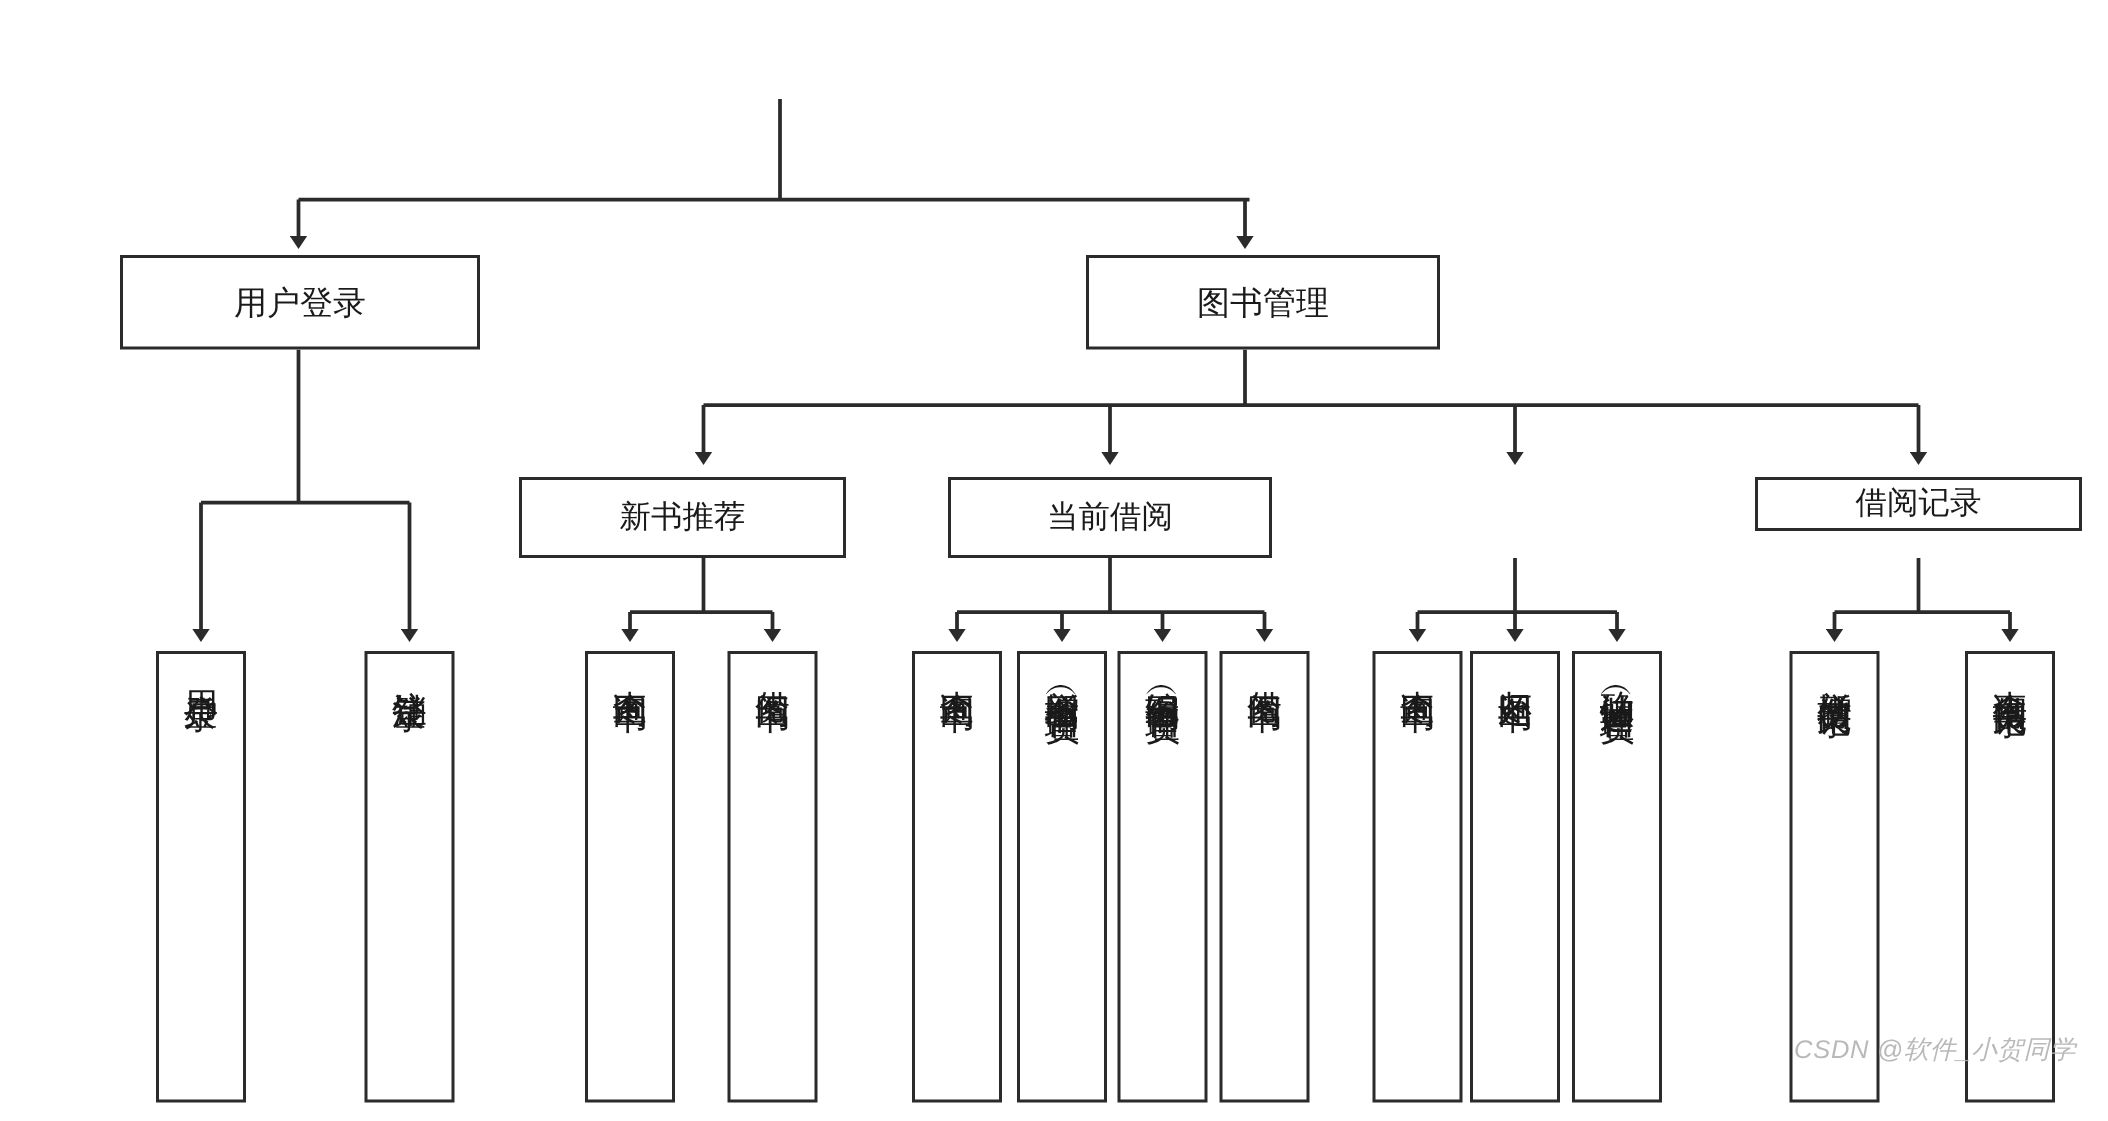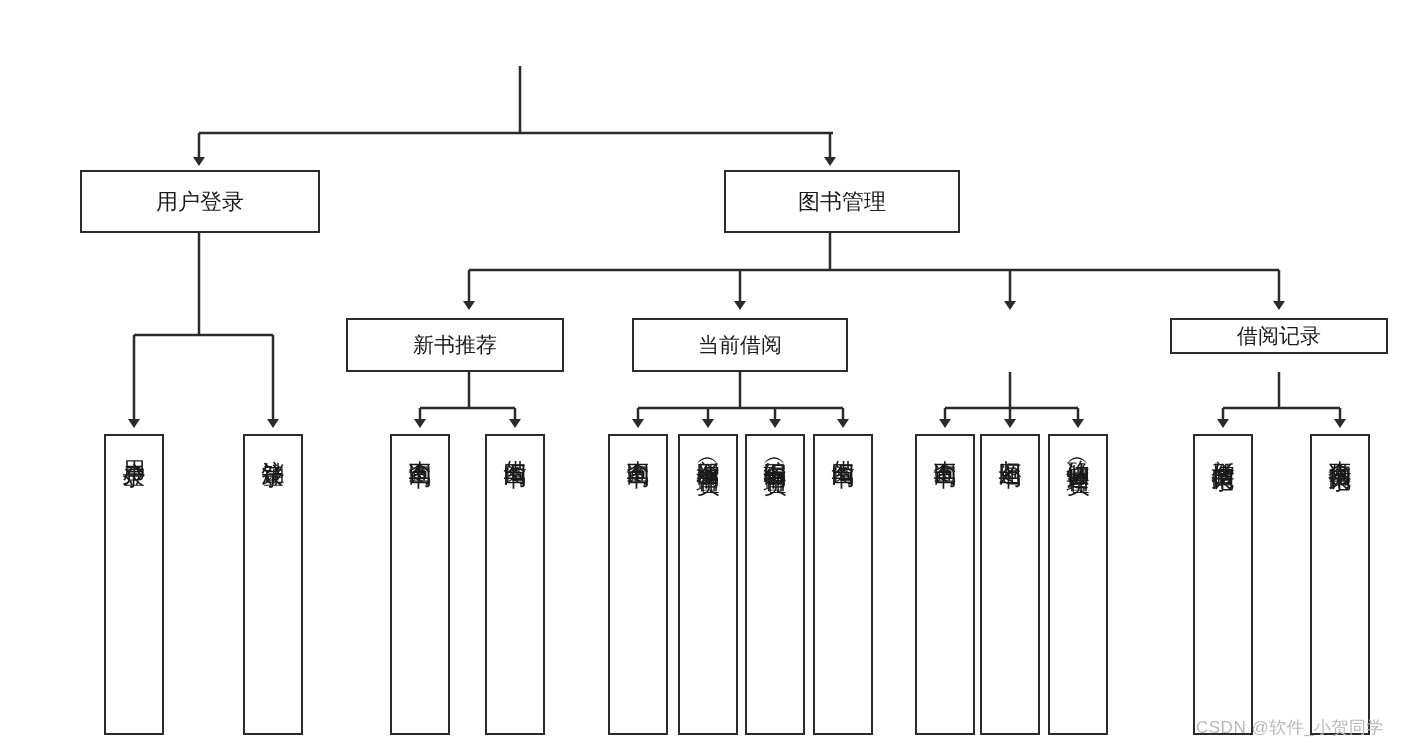--- a/index.html
+++ b/index.html
@@ -170,15 +170,15 @@
   <div class="node leaf" style="left:1048px;top:434px;width:60px;height:301px;">
     <span class="lbl">确认归还（管理员）</span>
   </div>
   <div class="node leaf" style="left:1193px;top:434px;width:60px;height:301px;">
     <span class="lbl">新增借阅记录</span>
   </div>
   <div class="node leaf" style="left:1310px;top:434px;width:60px;height:301px;">
     <span class="lbl">查询借阅记录</span>
   </div>
 
-  <div class="watermark" style="left:1196px;top:716px;">CSDN @软件_小贺同学</div>
+  <div class="watermark" style="left:1196px;top:688px;font-style:italic;">CSDN @软件_小贺同学</div>
 
 </div>
 
 </body></html>

